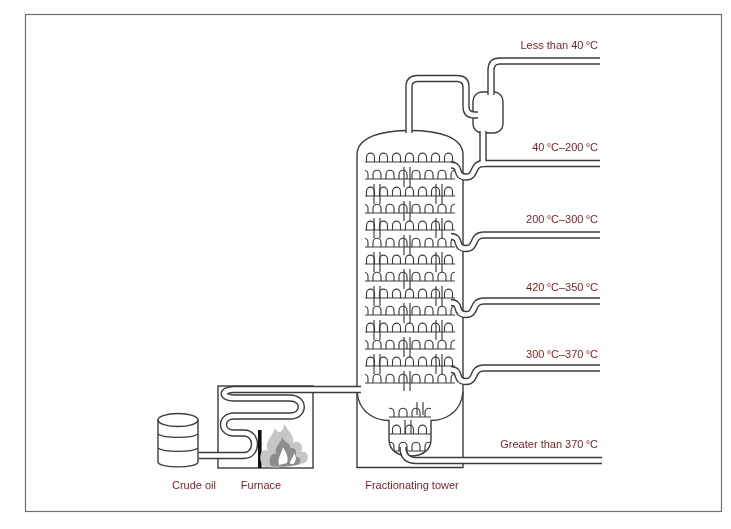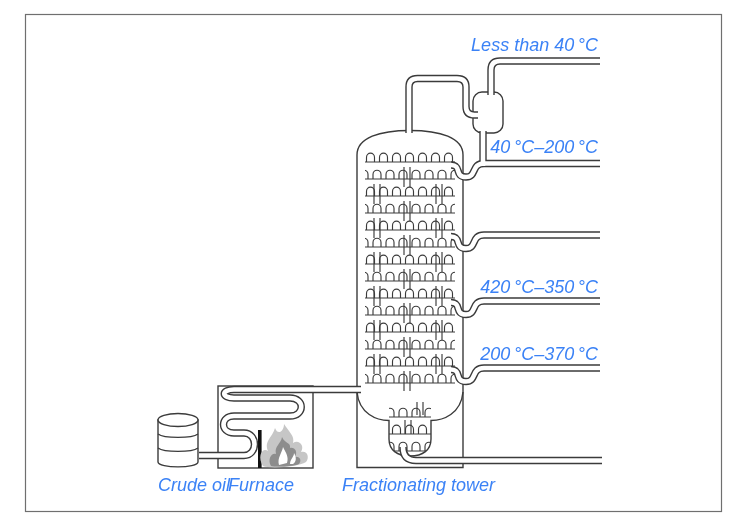--- a/index.html
+++ b/index.html
@@ -1,19 +1,19 @@
 <!DOCTYPE html>
 <html><head>
 <meta charset="utf-8">
 <style>
   html,body{margin:0;padding:0;background:#fff;}
   #stage{position:relative;width:731px;height:529px;background:#ffffff;overflow:hidden;
          font-family:"Liberation Sans", sans-serif;}
   #diagram-svg{position:absolute;left:0;top:0;}
-  .lbl{position:absolute;font-size:18px;line-height:16px;color:#3b82f6;white-space:nowrap;font-style:italic;}
+  .lbl{position:absolute;font-size:11px;line-height:16px;color:#7f1d1d;white-space:nowrap;}
   .lbl.r{text-align:right;}
   .lbl.c{text-align:center;}
   
   .pd use{stroke:#3b3b3b;stroke-width:7.4;fill:none;}
   .pw use{stroke:#ffffff;stroke-width:4.6;fill:none;}
   .outline{stroke:#3b3b3b;stroke-width:1.4;fill:none;}
   .outlineF{stroke:#3b3b3b;stroke-width:1.4;fill:#ffffff;}
   .thin{stroke:#3b3b3b;stroke-width:1.15;fill:none;}
 </style>
 </head>
@@ -99,19 +99,21 @@
       <use href="#pp-out1"></use>
         <use href="#pp-out2"></use>
         <use href="#pp-out3"></use>
         <use href="#pp-out4"></use>
       <use href="#pp-bott"></use>
     </g>
   </svg>
 
   <div class="lbl r" style="left:460px;top:37px;width:138px;">Less than 40 °C</div>
   <div class="lbl r" style="left:460px;top:139px;width:138px;">40 °C–200 °C</div>
+  <div class="lbl r" style="left:460px;top:211px;width:138px;">200 °C–300 °C</div>
   <div class="lbl r" style="left:460px;top:279px;width:138px;">420 °C–350 °C</div>
-  <div class="lbl r" style="left:460px;top:346px;width:138px;">200 °C–370 °C</div>
+  <div class="lbl r" style="left:460px;top:346px;width:138px;">300 °C–370 °C</div>
+  <div class="lbl r" style="left:440px;top:436px;width:158px;">Greater than 370 °C</div>
 
   <div class="lbl c" style="left:156px;top:477px;width:76px;">Crude oil</div>
   <div class="lbl c" style="left:223px;top:477px;width:76px;">Furnace</div>
   <div class="lbl c" style="left:342px;top:477px;width:140px;text-align:center;">Fractionating tower</div>
 </div>
 
 </body></html>

